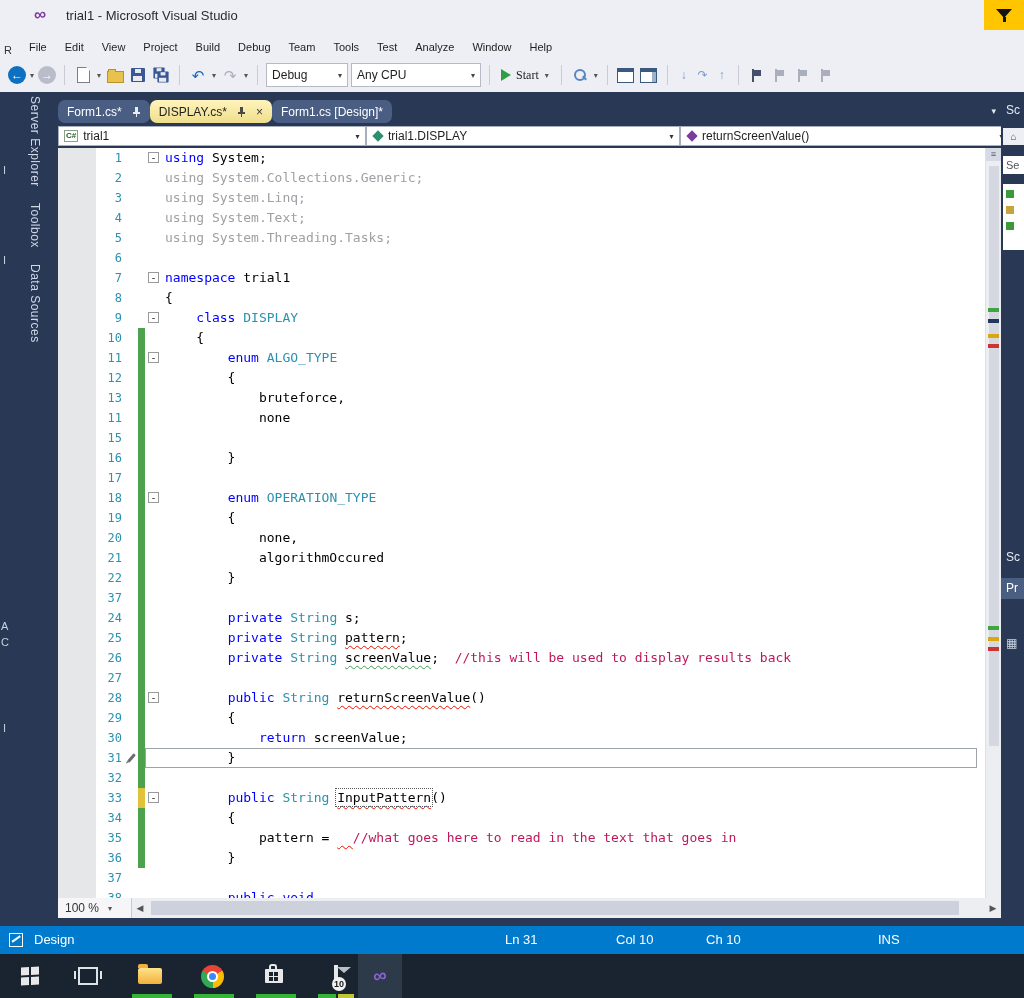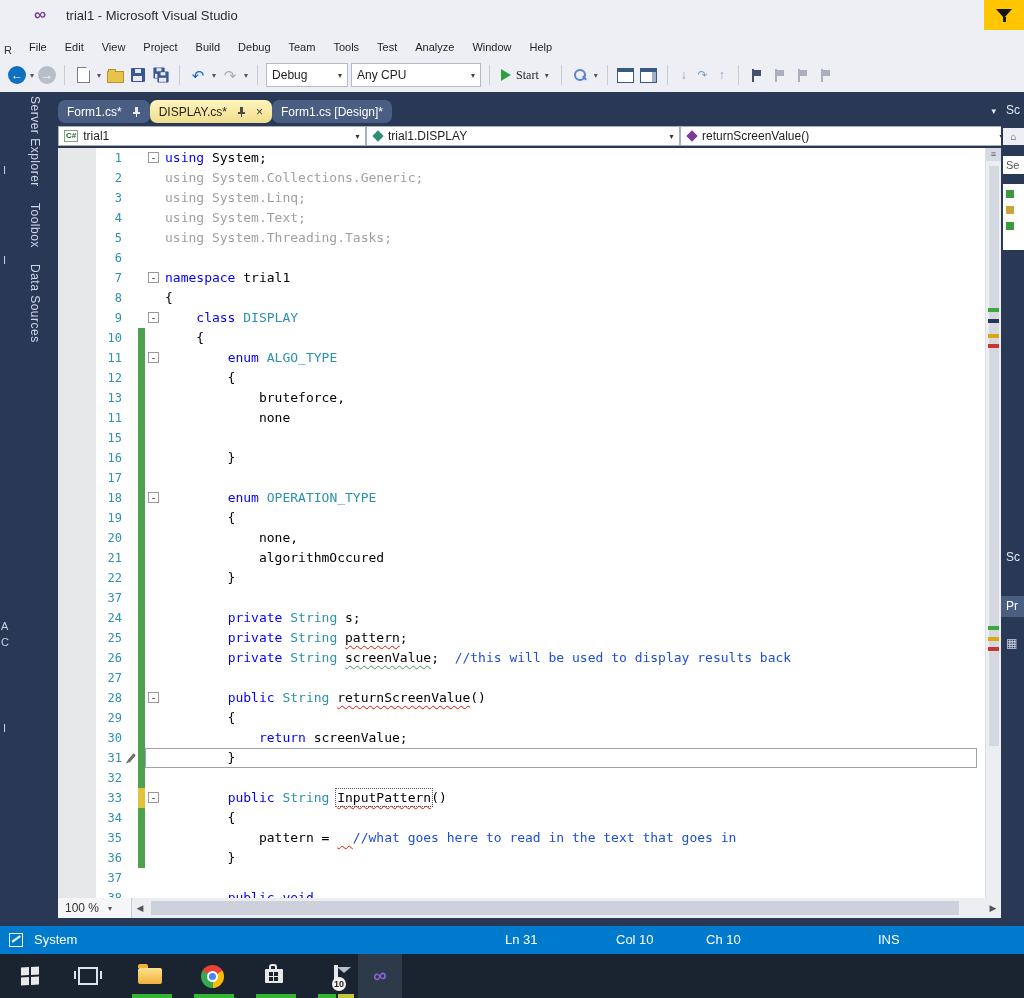--- a/index.html
+++ b/index.html
@@ -91,21 +91,21 @@
   .pen-ic{position:absolute;left:4px;top:5px;width:3px;height:10px;background:#6E6E6E;border-radius:1px;transform:rotate(40deg);}
   .pen-ic:after{content:"";position:absolute;left:0;top:10px;border-left:1.5px solid transparent;border-right:1.5px solid transparent;border-top:3px solid #6E6E6E;}
   .m-change{width:7px;flex:none;}
   .m-change.g{background:#4EA24E;}
   .m-change.y{background:#E0C339;}
   .m-fold{width:20px;flex:none;position:relative;}
   .foldbox{position:absolute;left:3px;top:4px;width:11px;height:11px;border:1px solid #9A9A9A;background:#fff;font-size:10px;line-height:9px;text-align:center;color:#333;box-sizing:border-box;}
   .code{white-space:pre;flex:1;color:#000;}
   .kw{color:#0000FF;}
   .ty{color:#2B91AF;}
-  .cm{color:#1d4ed8;text-align:center;}
+  .cm{color:#be185d;text-align:center;}
   .gr{color:#9FA0A4;}
   .pl{color:#000000;}
   .u-red{text-decoration:underline wavy #E51400 1px;text-underline-offset:3px;text-decoration-skip-ink:none;}
   .u-grn{text-decoration:underline wavy #3C9E57 1px;text-underline-offset:3px;text-decoration-skip-ink:none;}
   .boxed{outline:1px dotted #5A5A5A;outline-offset:1px;}
   .curline{position:absolute;left:87px;right:8px;top:0;height:18px;border:1px solid #9DA2AB;pointer-events:none;}
 
   
   .vscroll{position:absolute;left:985px;top:148px;width:16px;height:750px;background:#EDEEF1;border-left:1px solid #DDE0E8;box-sizing:border-box;}
   .vs-split{height:13px;background:#D6DAE4;text-align:center;font-size:9px;line-height:12px;color:#555;}
@@ -672,27 +672,27 @@
   <div class="rightcol">
     <span class="rc-label" style="top:11px">Sc</span>
     <div class="rc-btn" style="top:36px">⌂</div>
     <div class="rc-search" style="top:64px">Se</div>
     <div class="rc-tree" style="top:92px">
       <b style="top:6px;background:#3B9B3B"></b>
       <b style="top:22px;background:#C5A53C"></b>
       <b style="top:38px;background:#3B9B3B"></b>
     </div>
     <span class="rc-label" style="top:458px">Sc</span>
-    <div class="rc-header" style="top:504px">Pr</div>
+    <div class="rc-header" style="top:486px">Pr</div>
     <span class="rc-grid" style="top:544px">▦</span>
   </div>
 
   <div class="statusbar">
     <span class="sb-ic"></span>
-    <span class="sb-item" style="left:34px">System</span>
+    <span class="sb-item" style="left:34px">Design</span>
     <span class="sb-item" style="left:505px">Ln 31</span>
     <span class="sb-item" style="left:616px">Col 10</span>
     <span class="sb-item" style="left:706px">Ch 10</span>
     <span class="sb-item" style="left:878px">INS</span>
   </div>
 
   <div class="taskbar">
     <div class="tb-btn" style="left:8px">
       <span class="win-logo">
           <b></b>

